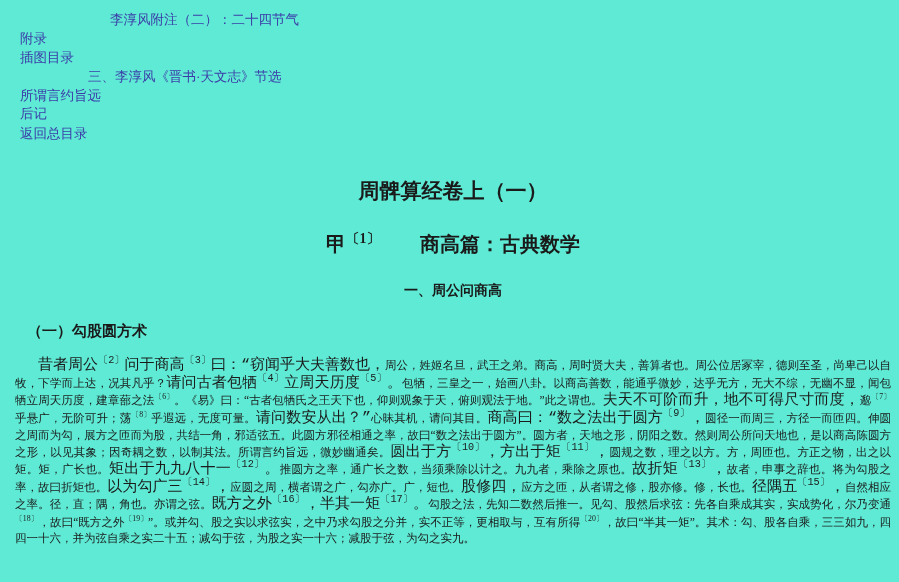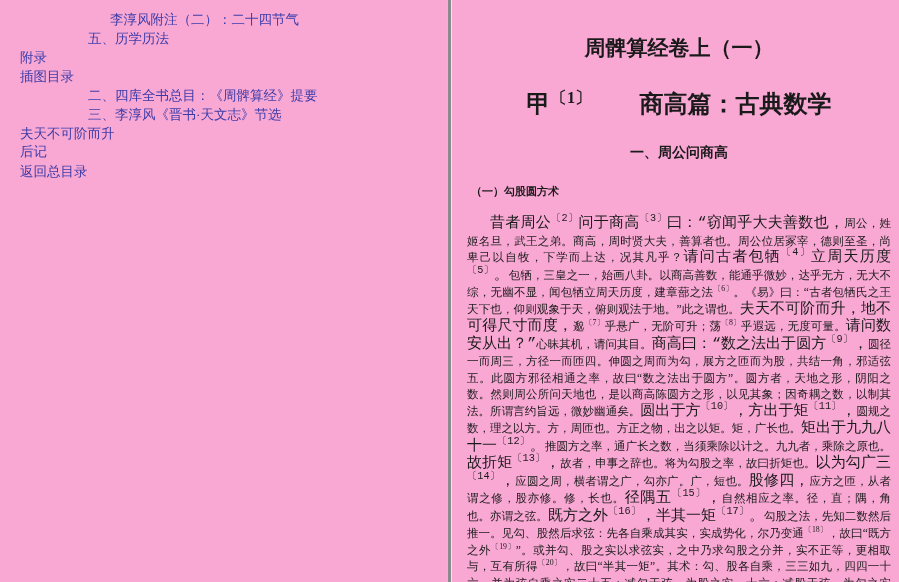--- a/index.html
+++ b/index.html
@@ -1,56 +1,54 @@
 <!DOCTYPE html>
 <html><head>
 <meta charset="utf-8">
 <style>
   html,body{margin:0;padding:0;background:#ffffff;}
   .window{
     width:899px;height:582px;display:flex;overflow:hidden;
-    font-family:"Liberation Serif","DejaVu Serif",serif;background:#f9a8d4;
+    font-family:"Liberation Serif","DejaVu Serif",serif;background:#5eead4;flex-direction:column;
   }
   
   .toc-pane{width:447px;min-width:447px;padding-top:10px;overflow:hidden;box-sizing:border-box;}
   .toc-item{
     display:block;color:#3c3ca8;text-decoration:none;
     font-size:13.5px;line-height:19px;white-space:nowrap;
   }
   .ind-0{padding-left:20px;}
   .ind-1{padding-left:88px;}
   .ind-2{padding-left:110px;}
   
   .divider{width:3px;background:#8a8a8a;border-left:1px solid #c8c8c8;border-right:1px solid #e8e8e8;}
   
   .content-pane{flex:1;box-sizing:border-box;padding:4px 8px 0 15px;overflow:hidden;color:#1a1a1a;}
   .content-pane h1{font-size:21px;font-weight:bold;text-align:center;margin:30px 0 0 0;}
-  .content-pane h2{font-size:24px;font-weight:bold;text-align:center;margin:26px 0 0 0;}
+  .content-pane h2{font-size:20px;font-weight:bold;text-align:center;margin:26px 0 0 0;}
   .content-pane h3{font-size:14px;font-weight:bold;text-align:center;margin:24px 0 0 0;}
-  .content-pane h4{font-size:11px;font-weight:bold;text-align:left;margin:22px 0 0 4px;}
+  .content-pane h4{font-size:15px;font-weight:bold;text-align:left;margin:22px 0 0 12px;}
   .body-para{
     margin:16px 0 0 0;text-indent:2em;text-align:justify;
     font-size:11.5px;line-height:16.5px;
   }
   .seg-main{font-size:15px;font-family:Liberation Mono, monospace;}
   .seg-note{font-size:11.5px;}
   sup.ref{font-size:68%;line-height:0;}
 </style>
 </head>
 <body>
 
 <div class="window">
   <nav class="toc-pane" id="toc">
       <a href="#" class="toc-item ind-2" style="color: rgb(60, 60, 168);">李淳风附注（二）：二十四节气</a>
-      <a href="#" class="toc-item ind-1" style="color: rgb(60, 60, 168);">五、历学历法</a>
       <a href="#" class="toc-item ind-0" style="color: rgb(60, 60, 168);">附录</a>
       <a href="#" class="toc-item ind-0" style="color: rgb(60, 60, 168);">插图目录</a>
-      <a href="#" class="toc-item ind-1" style="color: rgb(60, 60, 168);">二、四库全书总目：《周髀算经》提要</a>
       <a href="#" class="toc-item ind-1" style="color: rgb(60, 60, 168);">三、李淳风《晋书·天文志》节选</a>
-      <a href="#" class="toc-item ind-0" style="color: rgb(60, 60, 168);">夫天不可阶而升</a>
+      <a href="#" class="toc-item ind-0" style="color: rgb(60, 60, 168);">所谓言约旨远</a>
       <a href="#" class="toc-item ind-0" style="color: rgb(60, 60, 168); font-family: Liberation Mono, monospace;">后记</a>
       <a href="#" class="toc-item ind-0" style="color: rgb(60, 60, 168);">返回总目录</a>
     </nav>
   <div class="divider"></div>
   <main class="content-pane">
     <h1>周髀算经卷上（一）</h1>
     <h2>甲<sup class="ref">〔1〕</sup>　　商高篇：古典数学</h2>
     <h3>一、周公问商高</h3>
     <h4>（一）勾股圆方术</h4>
     <p class="body-para" id="body-para"><span class="seg-main">昔者周公<sup class="ref">〔2〕</sup>问于商高<sup class="ref">〔3〕</sup>曰：“窃闻乎大夫善数也，</span><span class="seg-note">周公，姓姬名旦，武王之弟。商高，周时贤大夫，善算者也。周公位居冢宰，德则至圣，尚卑己以自牧，下学而上达，况其凡乎？</span><span class="seg-main">请问古者包牺<sup class="ref">〔4〕</sup>立周天历度<sup class="ref">〔5〕</sup>。</span><span class="seg-note">包牺，三皇之一，始画八卦。以商高善数，能通乎微妙，达乎无方，无大不综，无幽不显，闻包牺立周天历度，建章蔀之法<sup class="ref">〔6〕</sup>。《易》曰：“古者包牺氏之王天下也，仰则观象于天，俯则观法于地。”此之谓也。</span><span class="seg-main">夫天不可阶而升，地不可得尺寸而度，</span><span class="seg-note">邈<sup class="ref">〔7〕</sup>乎悬广，无阶可升；荡<sup class="ref">〔8〕</sup>乎遐远，无度可量。</span><span class="seg-main">请问数安从出？”</span><span class="seg-note">心昧其机，请问其目。</span><span class="seg-main">商高曰：“数之法出于圆方<sup class="ref">〔9〕</sup>，</span><span class="seg-note">圆径一而周三，方径一而匝四。伸圆之周而为勾，展方之匝而为股，共结一角，邪适弦五。此圆方邪径相通之率，故曰“数之法出于圆方”。圆方者，天地之形，阴阳之数。然则周公所问天地也，是以商高陈圆方之形，以见其象；因奇耦之数，以制其法。所谓言约旨远，微妙幽通矣。</span><span class="seg-main">圆出于方<sup class="ref">〔10〕</sup>，方出于矩<sup class="ref">〔11〕</sup>，</span><span class="seg-note">圆规之数，理之以方。方，周匝也。方正之物，出之以矩。矩，广长也。</span><span class="seg-main">矩出于九九八十一<sup class="ref">〔12〕</sup>。</span><span class="seg-note">推圆方之率，通广长之数，当须乘除以计之。九九者，乘除之原也。</span><span class="seg-main">故折矩<sup class="ref">〔13〕</sup>，</span><span class="seg-note">故者，申事之辞也。将为勾股之率，故曰折矩也。</span><span class="seg-main">以为勾广三<sup class="ref">〔14〕</sup>，</span><span class="seg-note">应圆之周，横者谓之广，勾亦广。广，短也。</span><span class="seg-main">股修四，</span><span class="seg-note">应方之匝，从者谓之修，股亦修。修，长也。</span><span class="seg-main">径隅五<sup class="ref">〔15〕</sup>，</span><span class="seg-note">自然相应之率。径，直；隅，角也。亦谓之弦。</span><span class="seg-main">既方之外<sup class="ref">〔16〕</sup>，半其一矩<sup class="ref">〔17〕</sup>。</span><span class="seg-note">勾股之法，先知二数然后推一。见勾、股然后求弦：先各自乘成其实，实成势化，尔乃变通<sup class="ref">〔18〕</sup>，故曰“既方之外<sup class="ref">〔19〕</sup>”。或并勾、股之实以求弦实，之中乃求勾股之分并，实不正等，更相取与，互有所得<sup class="ref">〔20〕</sup>，故曰“半其一矩”。其术：勾、股各自乘，三三如九，四四一十六，并为弦自乘之实二十五；减勾于弦，为股之实一十六；减股于弦，为勾之实九。</span></p>

